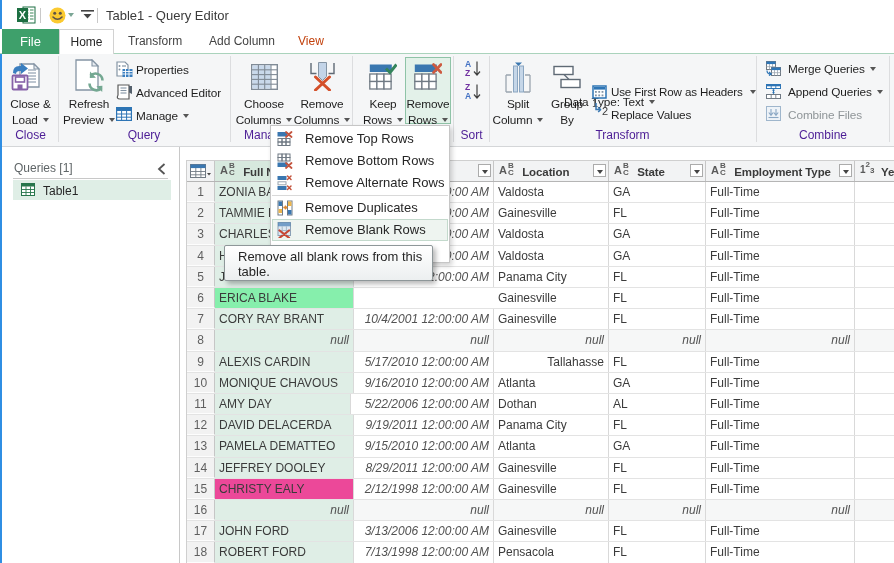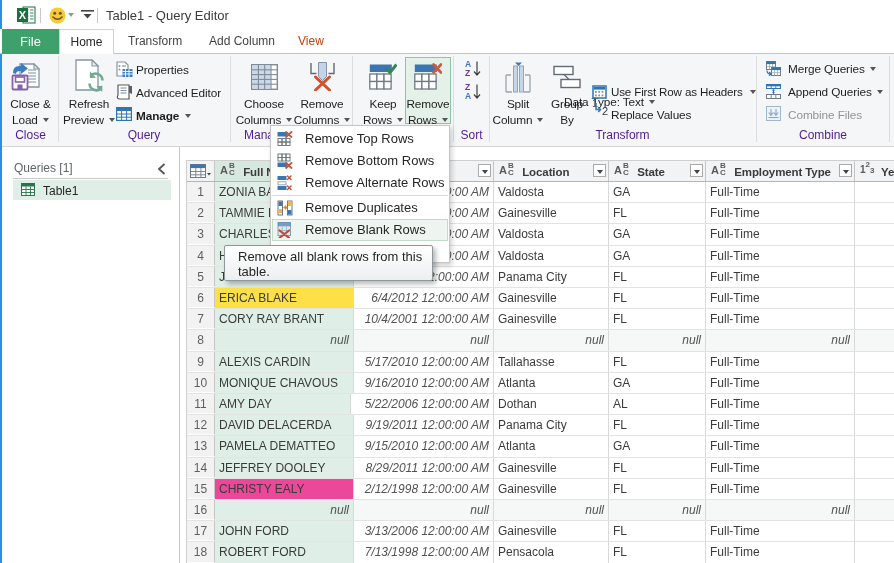--- a/index.html
+++ b/index.html
@@ -133,21 +133,21 @@
 <svg class="abs" style="left:116px;top:107px;" width="16" height="14" viewBox="0 0 16 14">
  <rect x="0.6" y="0.6" width="14.8" height="12.8" fill="#fff" stroke="#2e75b5" stroke-width="1.2"></rect>
  <rect x="0.6" y="0.6" width="14.8" height="3.4" fill="#2e75b5"></rect>
  <g stroke="#2e75b5" stroke-width="1">
       <line x1="5.6" y1="4" x2="5.6" y2="13.4"></line>
       <line x1="10.6" y1="4" x2="10.6" y2="13.4"></line>
       <line x1="0.6" y1="7" x2="15.4" y2="7"></line>
       <line x1="0.6" y1="10.2" x2="15.4" y2="10.2"></line>
     </g>
 </svg>
-<div class="smallbtn" style="left:136px;top:109px;font-weight:bold;">Manage <span class="arr"></span></div>
+<div class="smallbtn" style="left:136px;top:109px;">Manage <span class="arr"></span></div>
 
 <svg class="abs" style="left:251px;top:64px;" width="27" height="26" viewBox="0 0 27 26">
  <rect x="0.7" y="0.7" width="25.6" height="24.6" fill="#fff" stroke="#808b96" stroke-width="1.4"></rect>
  <rect x="1.4" y="1.4" width="18.2" height="23.2" fill="#c9d9eb"></rect>
  <g stroke="#808b96" stroke-width="1.1">
   <line x1="7.4" y1="1" x2="7.4" y2="25"></line>
       <line x1="13.7" y1="1" x2="13.7" y2="25"></line>
       <line x1="20" y1="1" x2="20" y2="25"></line>
   <line x1="1" y1="5.8" x2="26" y2="5.8"></line>
       <line x1="1" y1="10.6" x2="26" y2="10.6"></line>
@@ -363,22 +363,21 @@
 <div class="cell ctr" style="left:0;width:28px;background:#f2f2f2;border-right:1px solid #c6c6c6;border-bottom:1px solid #fdfdfd;color:#5f5f5f;">5</div>
 <div class="cell" style="left:28px;width:139px;background:#dfeee6;border-right:1px solid #d9d9d9;">JOSEPH BELLAMY</div>
 <div class="cell num" style="left:167px;width:140px;border-right:1px solid #d9d9d9;">11/1/2004 12:00:00 AM</div>
 <div class="cell" style="left:307px;width:115px;border-right:1px solid #d9d9d9;">Panama City</div>
 <div class="cell" style="left:422px;width:97px;border-right:1px solid #d9d9d9;">FL</div>
 <div class="cell" style="left:519px;width:149px;border-right:1px solid #d9d9d9;">Full-Time</div>
 <div class="cell" style="left:668px;width:170px;"></div>
 </div>
 <div style="position:absolute;left:0;top:127.0px;width:100%;height:21.2px;background:#fff;border-bottom:1px solid #e3e3e3;">
 <div class="cell ctr" style="left:0;width:28px;background:#f2f2f2;border-right:1px solid #c6c6c6;border-bottom:1px solid #fdfdfd;color:#5f5f5f;">6</div>
-<div class="cell" style="left:28px;width:139px;background:#fde047;border-right:1px solid #d9d9d9;">ERICA BLAKE</div>
-<div class="cell num" style="left:167px;width:140px;border-right:1px solid #d9d9d9;">6/4/2012 12:00:00 AM</div>
+<div class="cell" style="left:28px;width:139px;background:#86efac;border-right:1px solid #d9d9d9;">ERICA BLAKE</div>
 <div class="cell" style="left:307px;width:115px;border-right:1px solid #d9d9d9;">Gainesville</div>
 <div class="cell" style="left:422px;width:97px;border-right:1px solid #d9d9d9;">FL</div>
 <div class="cell" style="left:519px;width:149px;border-right:1px solid #d9d9d9;">Full-Time</div>
 <div class="cell" style="left:668px;width:170px;"></div>
 </div>
 <div style="position:absolute;left:0;top:148.2px;width:100%;height:21.2px;background:#fff;border-bottom:1px solid #e3e3e3;">
 <div class="cell ctr" style="left:0;width:28px;background:#f2f2f2;border-right:1px solid #c6c6c6;border-bottom:1px solid #fdfdfd;color:#5f5f5f;">7</div>
 <div class="cell" style="left:28px;width:139px;background:#dfeee6;border-right:1px solid #d9d9d9;">CORY RAY BRANT</div>
 <div class="cell num" style="left:167px;width:140px;border-right:1px solid #d9d9d9;">10/4/2001 12:00:00 AM</div>
 <div class="cell" style="left:307px;width:115px;border-right:1px solid #d9d9d9;">Gainesville</div>
@@ -392,21 +391,21 @@
 <div class="cell nullv" style="left:167px;width:140px;border-right:1px solid #d9d9d9;">null</div>
 <div class="cell nullv" style="left:307px;width:115px;border-right:1px solid #d9d9d9;">null</div>
 <div class="cell nullv" style="left:422px;width:97px;border-right:1px solid #d9d9d9;">null</div>
 <div class="cell nullv" style="left:519px;width:149px;border-right:1px solid #d9d9d9;">null</div>
 <div class="cell nullv" style="left:668px;width:170px;">null</div>
 </div>
 <div style="position:absolute;left:0;top:190.6px;width:100%;height:21.2px;background:#fff;border-bottom:1px solid #e3e3e3;">
 <div class="cell ctr" style="left:0;width:28px;background:#f2f2f2;border-right:1px solid #c6c6c6;border-bottom:1px solid #fdfdfd;color:#5f5f5f;">9</div>
 <div class="cell" style="left:28px;width:139px;background:#dfeee6;border-right:1px solid #d9d9d9;">ALEXIS CARDIN</div>
 <div class="cell num" style="left:167px;width:140px;border-right:1px solid #d9d9d9;">5/17/2010 12:00:00 AM</div>
-<div class="cell" style="left:307px;width:115px;border-right:1px solid #d9d9d9;">Tallahasse</div>
+<div class="cell" style="left:307px;width:115px;border-right:1px solid #d9d9d9;text-align:right;">Tallahasse</div>
 <div class="cell" style="left:422px;width:97px;border-right:1px solid #d9d9d9;">FL</div>
 <div class="cell" style="left:519px;width:149px;border-right:1px solid #d9d9d9;">Full-Time</div>
 <div class="cell" style="left:668px;width:170px;"></div>
 </div>
 <div style="position:absolute;left:0;top:211.79999999999998px;width:100%;height:21.2px;background:#fff;border-bottom:1px solid #e3e3e3;">
 <div class="cell ctr" style="left:0;width:28px;background:#f2f2f2;border-right:1px solid #c6c6c6;border-bottom:1px solid #fdfdfd;color:#5f5f5f;">10</div>
 <div class="cell" style="left:28px;width:139px;background:#dfeee6;border-right:1px solid #d9d9d9;">MONIQUE CHAVOUS</div>
 <div class="cell num" style="left:167px;width:140px;border-right:1px solid #d9d9d9;">9/16/2010 12:00:00 AM</div>
 <div class="cell" style="left:307px;width:115px;border-right:1px solid #d9d9d9;">Atlanta</div>
 <div class="cell" style="left:422px;width:97px;border-right:1px solid #d9d9d9;">GA</div>

